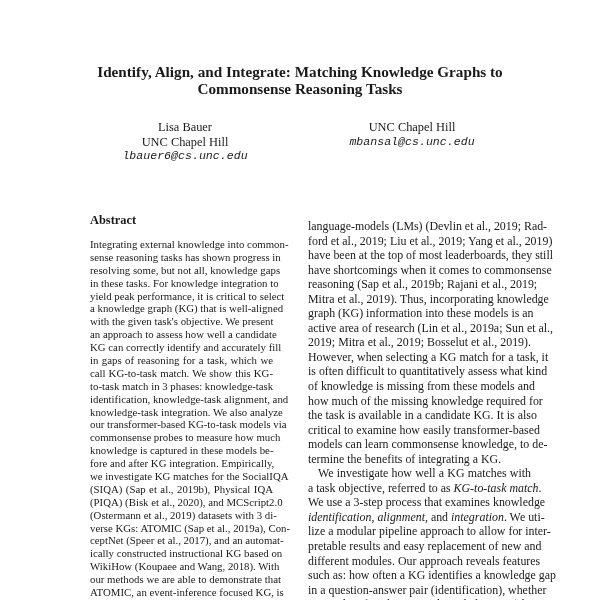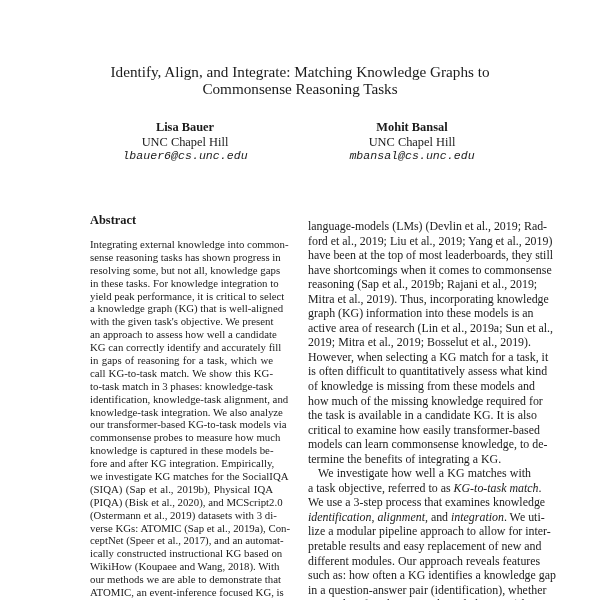--- a/index.html
+++ b/index.html
@@ -1,19 +1,19 @@
 <!DOCTYPE html>
 <html><head>
 <meta charset="utf-8">
 <style>
   html, body { margin:0; padding:0; background:#ffffff; }
   body { width:600px; height:600px; overflow:hidden; position:relative; color:#1a1a1a; font-family:"Liberation Serif", serif; }
-  .title { position:absolute; left:0; width:600px; top:63px; text-align:center; font-weight:normal; font-size:15.2px; line-height:17px; }
+  .title { position:absolute; left:0; width:600px; top:63px; text-align:center; font-weight:bold; font-size:15.2px; line-height:17px; }
   .author { position:absolute; top:120px; width:220px; text-align:center; font-size:12.4px; line-height:14.6px; }
-  .author .name { font-weight:bold; }
+  .author .name { font-weight:normal; }
   .author .email { font-family:"Liberation Mono", monospace; font-size:11.6px;font-style:italic; }
   .author.a1 { left:75px; }
   .author.a2 { left:302px; }
   .abs-head { position:absolute; left:90px; width:183px; top:213px; font-weight:bold; font-size:12.4px; }
   .abstract { position:absolute; left:90px; width:183px; top:238px; font-size:10.8px; line-height:12.9px; text-align:justify; }
   .abstract .ln { display:block; white-space:nowrap; text-align-last:justify; height:12.9px; }
   .rcol { position:absolute; left:308px; width:223px; top:219px; font-size:11.9px; line-height:14.55px; }
   .rcol .ln { display:block; white-space:nowrap; text-align:justify; text-align-last:justify; height:14.55px; }
   .rcol .ln.last { text-align-last:left; }
   .rcol .ln.indent { padding-left:10px; }
@@ -26,21 +26,20 @@
   <div>Identify, Align, and Integrate: Matching Knowledge Graphs to</div>
   <div>Commonsense Reasoning Tasks</div>
 </div>
 
 <div class="author a1">
   <div class="name">Lisa Bauer</div>
   <div>UNC Chapel Hill</div>
   <div class="email">lbauer6@cs.unc.edu</div>
 </div>
 <div class="author a2">
-  <div class="name">Mohit Bansal</div>
   <div>UNC Chapel Hill</div>
   <div class="email">mbansal@cs.unc.edu</div>
 </div>
 
 <div class="abs-head">Abstract</div>
 
 <div class="abstract">
   <span class="ln">Integrating external knowledge into common-</span>
   <span class="ln">sense reasoning tasks has shown progress in</span>
   <span class="ln">resolving some, but not all, knowledge gaps</span>

